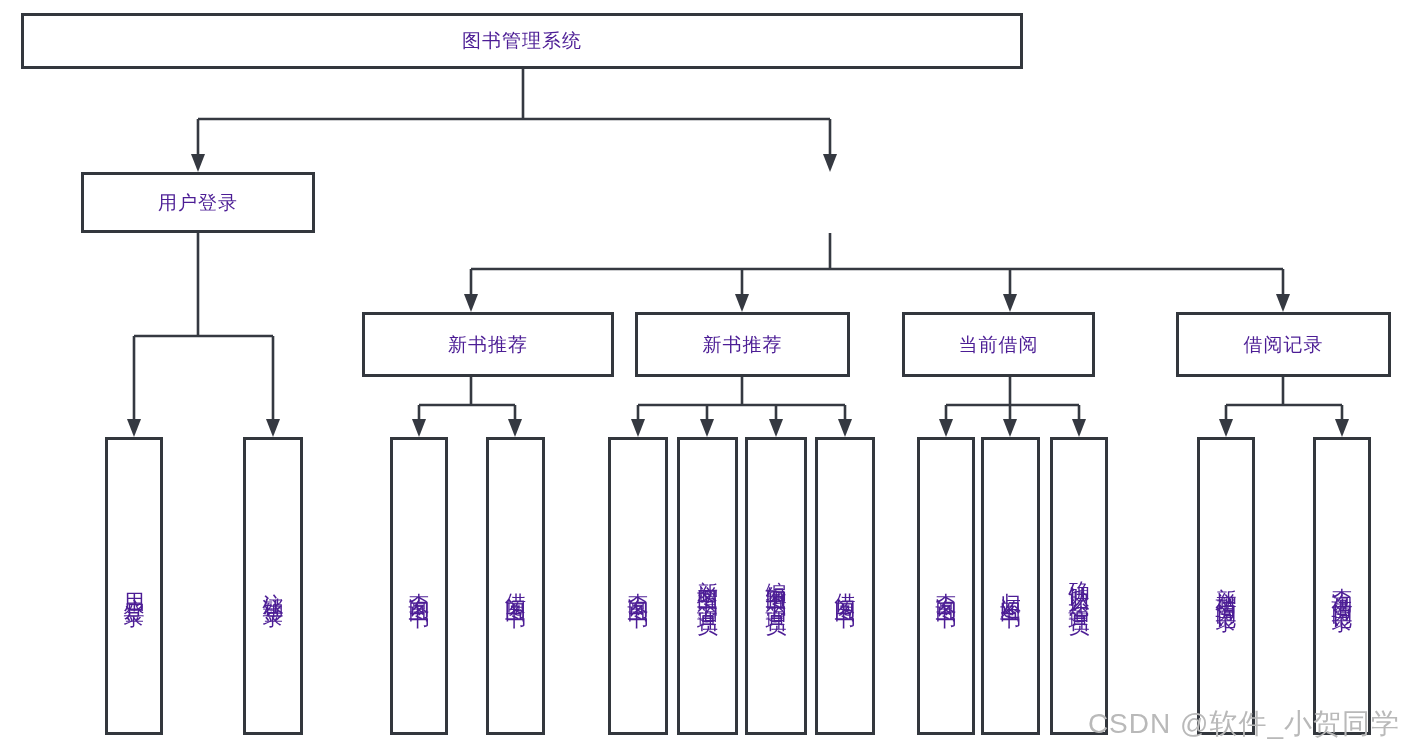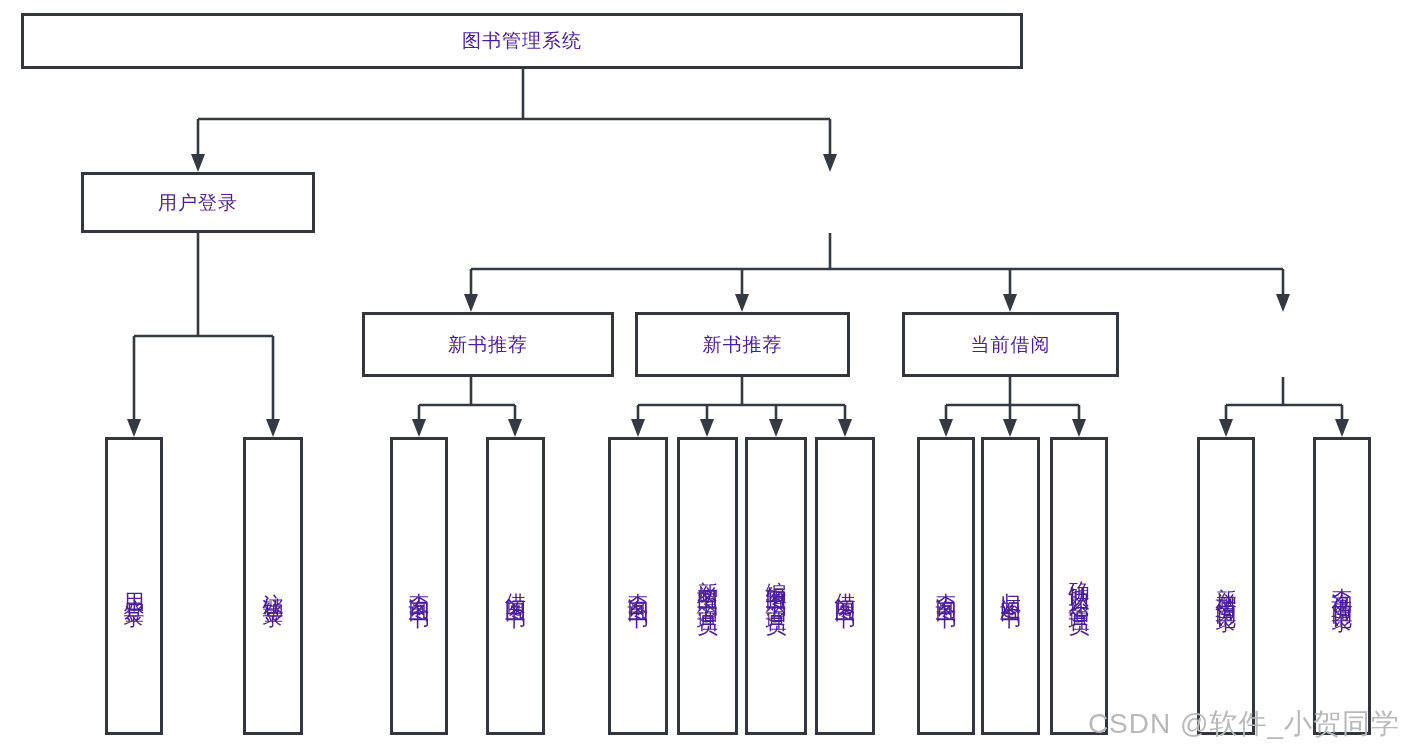--- a/index.html
+++ b/index.html
@@ -76,22 +76,25 @@
   <div class="node" style="left:81px;top:172px;width:234px;height:61px">
     <span class="lbl">用户登录</span>
   </div>
 
   <div class="node" style="left:362px;top:312px;width:252px;height:65px">
     <span class="lbl">新书推荐</span>
   </div>
   <div class="node" style="left:635px;top:312px;width:215px;height:65px">
     <span class="lbl">新书推荐</span>
   </div>
-  <div class="node" style="left:902px;top:312px;width:217px;height:65px">
+  <div class="node" style="left:902px;top:312px;width:193px;height:65px">
     <span class="lbl">当前借阅</span>
+  </div>
+  <div class="node" style="left:1176px;top:312px;width:215px;height:65px">
+    <span class="lbl">借阅记录</span>
   </div>
 
   <div class="node v" style="left:105px;top:437px;width:58px;height:298px">
     <span class="lbl">用户登录</span>
   </div>
   <div class="node v" style="left:243px;top:437px;width:60px;height:298px">
     <span class="lbl">注销登录</span>
   </div>
 
   <div class="node v" style="left:390px;top:437px;width:58px;height:298px">

